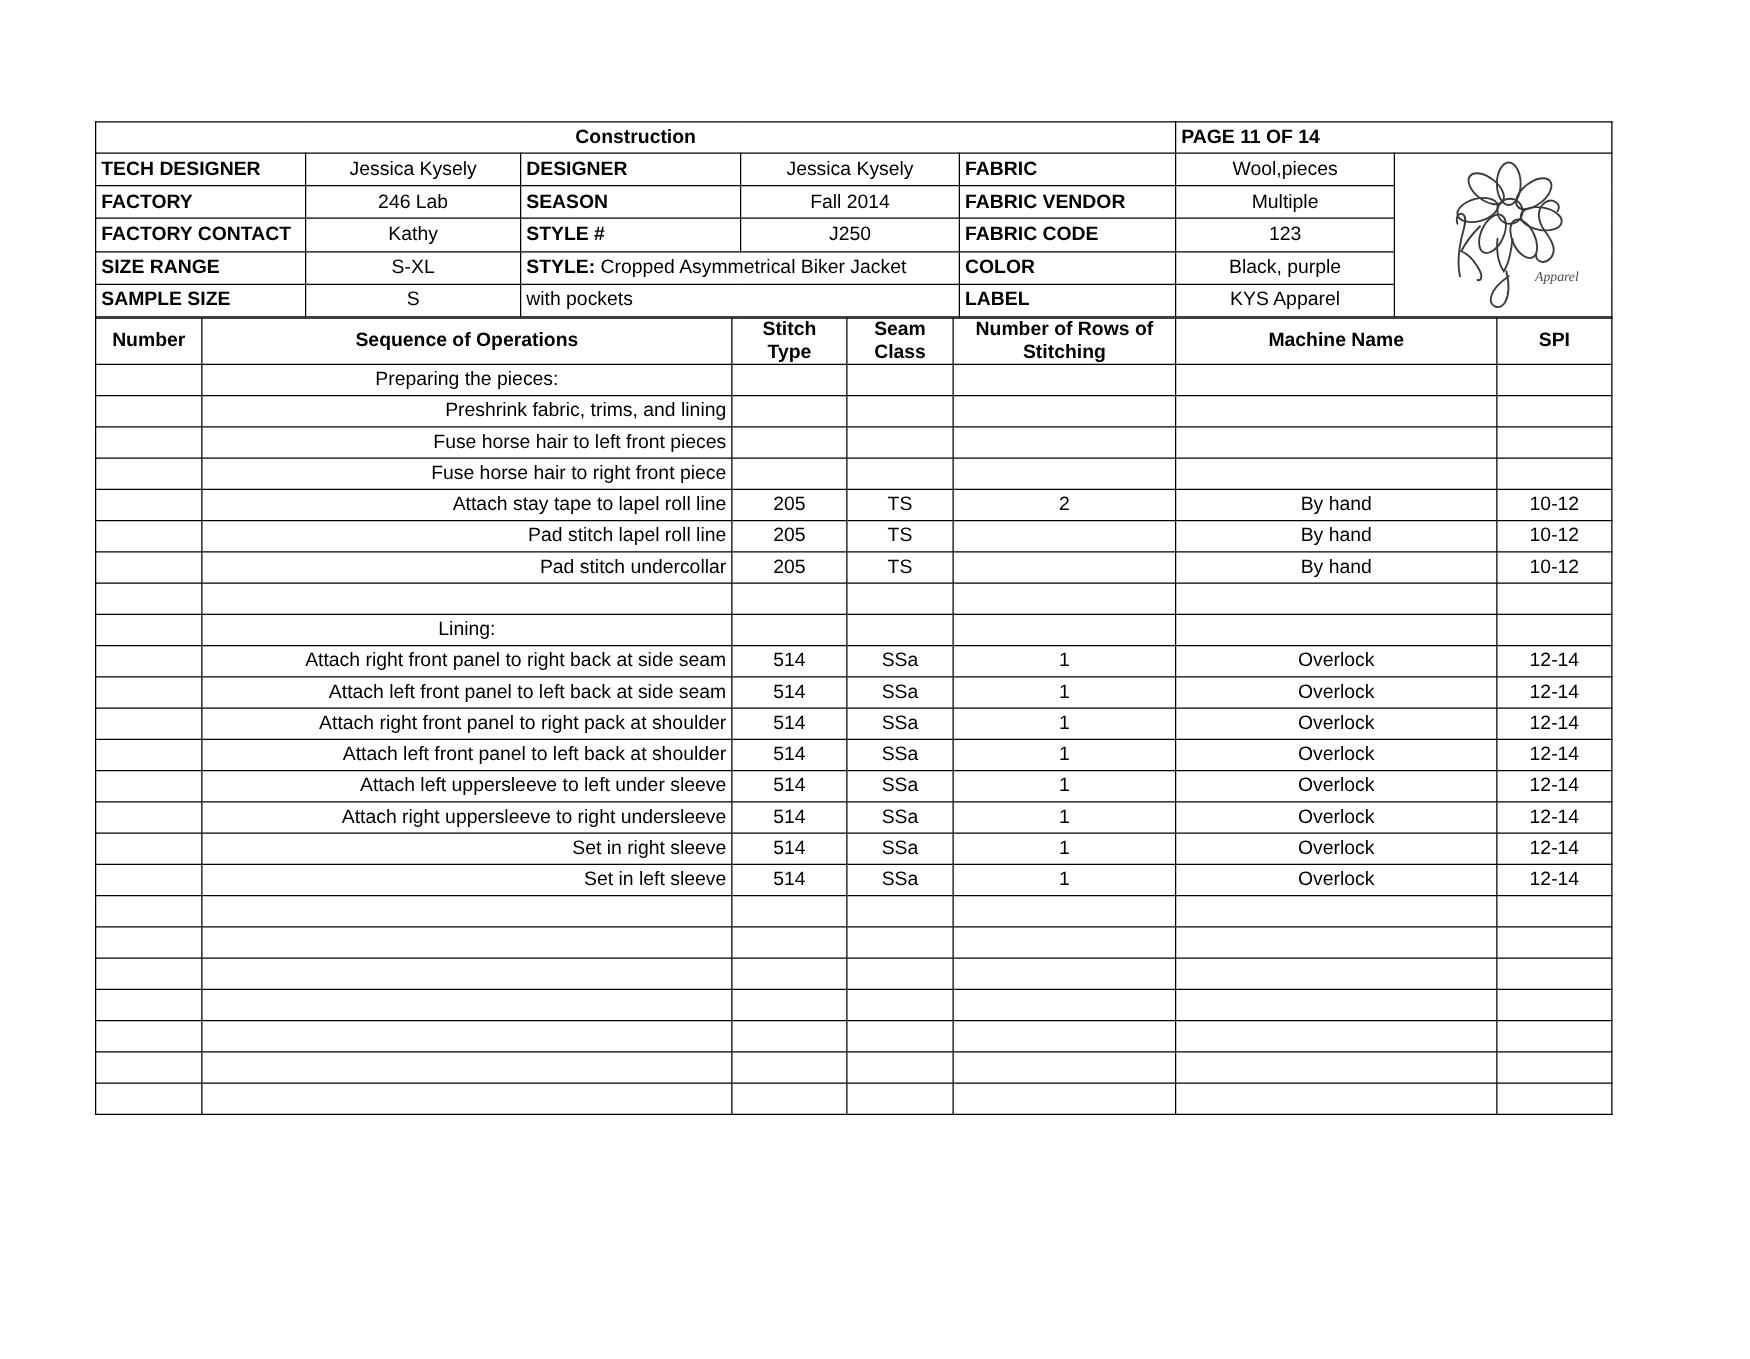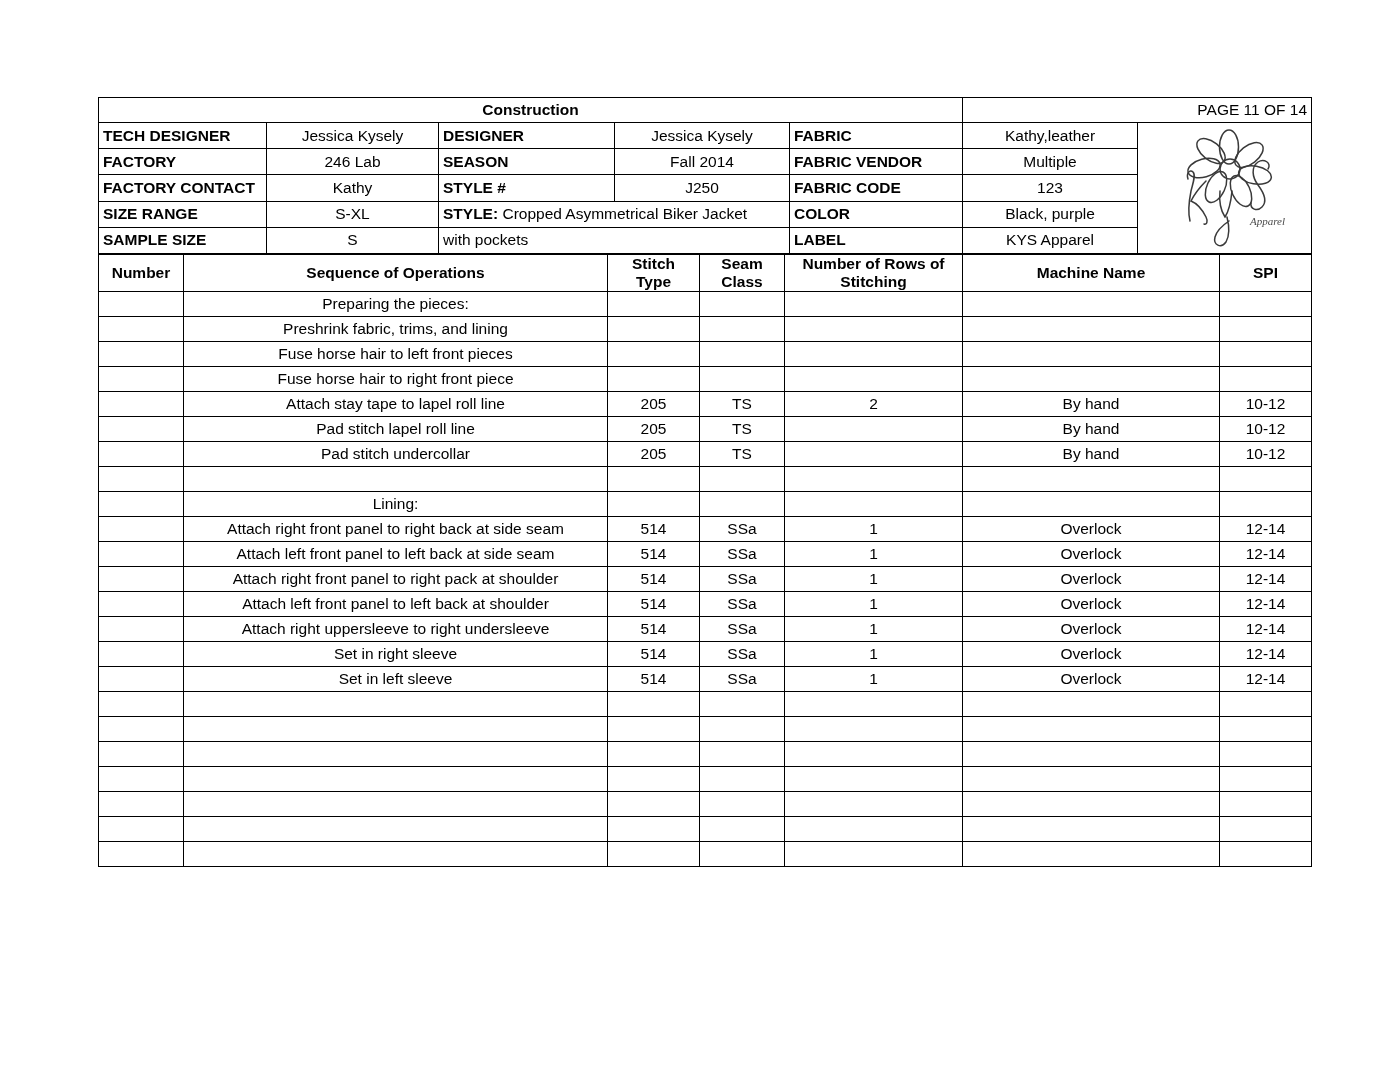--- a/index.html
+++ b/index.html
@@ -9,21 +9,21 @@
   }
   body {
     width: 1400px;
     height: 1087px;
     font-family: "Liberation Sans", sans-serif;
     color: #000000;
     overflow: hidden;
   }
   #sheet {
     position: absolute;
-    left: 98px;
+    left: 76px;
     top: 97px;
     width: 1213px;
   }
   table.grid {
     border-collapse: collapse;
     table-layout: fixed;
     width: 1213px;
   }
   table.grid td {
     border: 1.6px solid #000000;
@@ -36,22 +36,22 @@
     background: #ffffff;
   }
   .b { font-weight: bold; }
   .title-cell {
     text-align: center;
     font-weight: bold;
     font-size: 16px;
     height: 28px;
   }
   .page-cell {
-    text-align: right;
-    font-weight: normal;
+    text-align: left;
+    font-weight: bold;
     font-size: 15.5px;
   }
   .hdr-label {
     font-weight: bold;
     font-size: 15.5px;
     text-align: left;
     padding-left: 5px;
   }
   .hdr-value {
     text-align: center;
@@ -83,21 +83,21 @@
     text-align: center;
     font-size: 15.5px;
     height: 52px;
     line-height: 1.2;
   }
   .section-row td.seq {
     text-align: center;
     font-weight: normal;
   }
   td.seq {
-    text-align: center;
+    text-align: right;
     padding-left: 7px;
   }
   td.num, td.stitch, td.seam, td.rows, td.machine, td.spi {
     text-align: center;
   }
 </style>
 </head>
 <body>
 
 <div id="sheet">
@@ -117,21 +117,21 @@
         <td class="title-cell" colspan="5">Construction</td>
         <td class="page-cell" colspan="2">PAGE 11 OF 14</td>
       </tr>
 
       <tr>
         <td class="hdr-label">TECH DESIGNER</td>
         <td class="hdr-value">Jessica Kysely</td>
         <td class="hdr-label">DESIGNER</td>
         <td class="hdr-value">Jessica Kysely</td>
         <td class="hdr-label">FABRIC</td>
-        <td class="hdr-value">Kathy,leather</td>
+        <td class="hdr-value">Wool,pieces</td>
         <td class="logo-cell" rowspan="5">
           <div class="logo-wrap">
             <svg width="150" height="126" viewBox="0 0 150 126">
               <g fill="none" stroke="#3a3a3a" stroke-width="1.5" stroke-linecap="round">
 
                 <ellipse cx="79" cy="22" rx="9.5" ry="17" transform="rotate(0 79 22)"></ellipse>
                 <ellipse cx="99" cy="30" rx="9" ry="16.5" transform="rotate(52 99 30)"></ellipse>
                 <ellipse cx="105" cy="50" rx="9" ry="16.5" transform="rotate(100 105 50)"></ellipse>
                 <ellipse cx="91" cy="66" rx="9" ry="16.5" transform="rotate(155 91 66)"></ellipse>
                 <ellipse cx="66" cy="62" rx="9" ry="16.5" transform="rotate(205 66 62)"></ellipse>
@@ -333,20 +333,29 @@
           <td class="num"></td>
           <td class="seq">Attach left front panel to left back at shoulder</td>
           <td class="stitch">514</td>
           <td class="seam">SSa</td>
           <td class="rows">1</td>
           <td class="machine">Overlock</td>
           <td class="spi">12-14</td>
         </tr>
         <tr>
           <td class="num"></td>
+          <td class="seq">Attach left uppersleeve to left under sleeve</td>
+          <td class="stitch">514</td>
+          <td class="seam">SSa</td>
+          <td class="rows">1</td>
+          <td class="machine">Overlock</td>
+          <td class="spi">12-14</td>
+        </tr>
+        <tr>
+          <td class="num"></td>
           <td class="seq">Attach right uppersleeve to right undersleeve</td>
           <td class="stitch">514</td>
           <td class="seam">SSa</td>
           <td class="rows">1</td>
           <td class="machine">Overlock</td>
           <td class="spi">12-14</td>
         </tr>
         <tr>
           <td class="num"></td>
           <td class="seq">Set in right sleeve</td>

